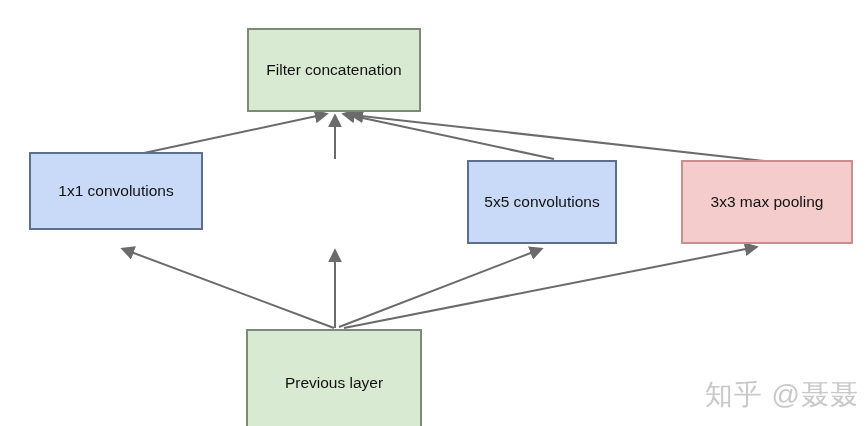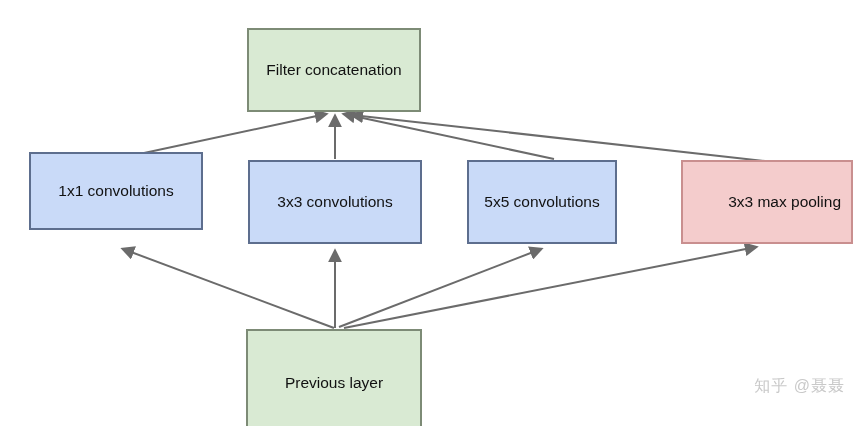--- a/index.html
+++ b/index.html
@@ -31,23 +31,23 @@
   }
   .node .label { padding: 0 10px; }
   .node-filter-concat { left: 247px; top:  28px; width: 174px; height: 84px; }
   .node-conv-1x1     { left:  29px; top: 152px; width: 174px; height: 78px; }
   .node-conv-3x3     { left: 248px; top: 160px; width: 174px; height: 84px; }
   .node-conv-5x5     { left: 467px; top: 160px; width: 150px; height: 84px; }
   .node-max-pool     { left: 681px; top: 160px; width: 172px; height: 84px; }
   .node-previous     { left: 246px; top: 329px; width: 176px; height: 108px; }
   .watermark {
     position: absolute;
-    right: 22px;
+    right: 8px;
     top: 376px;
-    font-size: 16px;
+    font-size: 28px;
     letter-spacing: 1px;
     user-select: none;
   }
 </style>
 </head>
 <body>
 
 <div class="canvas" style="background-color: rgb(255, 255, 255);">
 
   <svg class="edges-layer" width="867" height="426" viewBox="0 0 867 426" xmlns="http://www.w3.org/2000/svg">
@@ -69,29 +69,26 @@
   </svg>
 
   <div class="node node-filter-concat" style="background-color: rgb(217, 234, 211); border-color: rgb(125, 139, 118);">
     <span class="label">Filter concatenation</span>
   </div>
 
   <div class="node node-conv-1x1" style="background-color: rgb(201, 218, 248); border-color: rgb(93, 110, 142);">
     <span class="label">1x1 convolutions</span>
   </div>
 
-  <div class="node node-conv-3x3" style="background-color: rgb(201, 218, 248); border-color: rgb(93, 110, 142);">
-    <span class="label">3x3 convolutions</span>
-  </div>
 
   <div class="node node-conv-5x5" style="background-color: rgb(201, 218, 248); border-color: rgb(93, 110, 142);">
     <span class="label">5x5 convolutions</span>
   </div>
 
-  <div class="node node-max-pool" style="background-color: rgb(244, 204, 204); border-color: rgb(201, 143, 143); justify-content: flex-end;">
+  <div class="node node-max-pool" style="background-color: rgb(244, 204, 204); border-color: rgb(201, 143, 143);">
     <span class="label">3x3 max pooling</span>
   </div>
 
   <div class="node node-previous" style="background-color: rgb(217, 234, 211); border-color: rgb(125, 139, 118);">
     <span class="label">Previous layer</span>
   </div>
 
   <div class="watermark" style="color: rgb(201, 201, 201);">知乎 @聂聂</div>
 
 </div>

